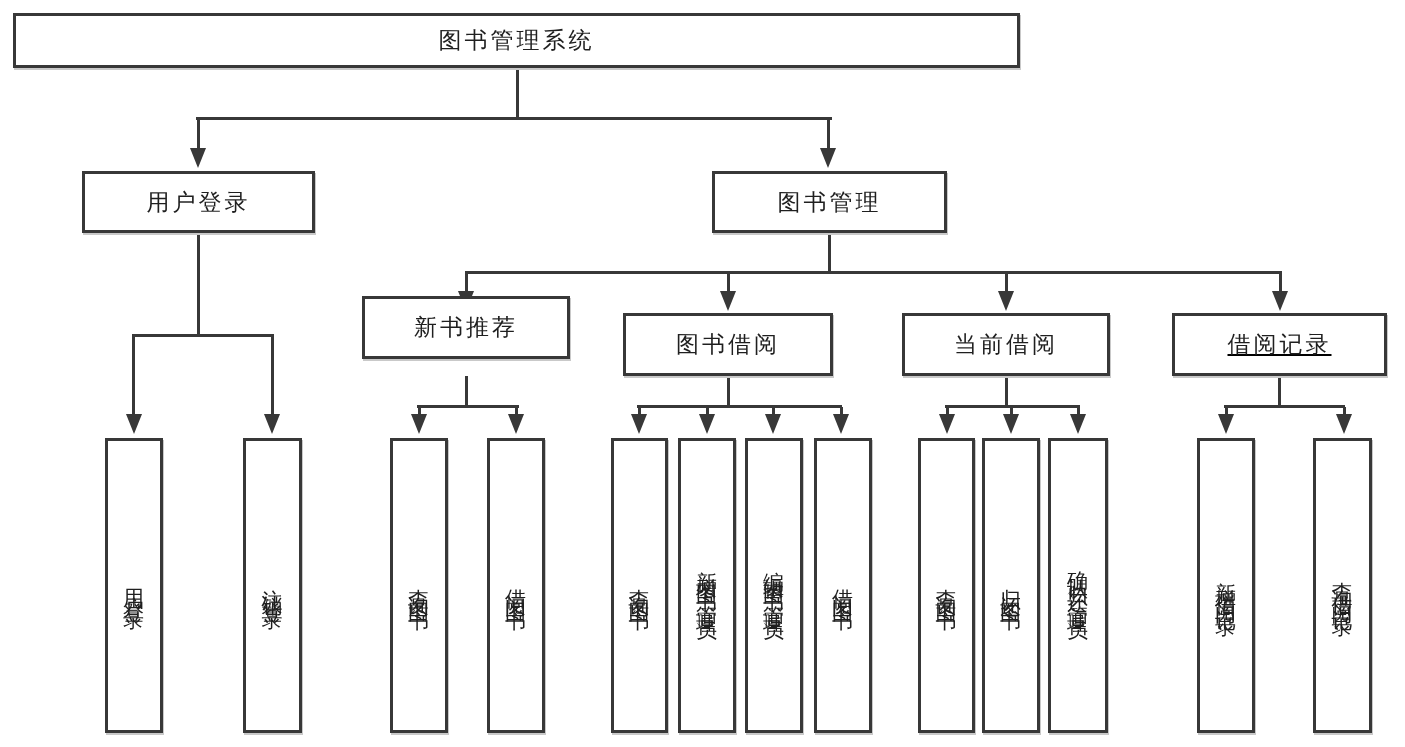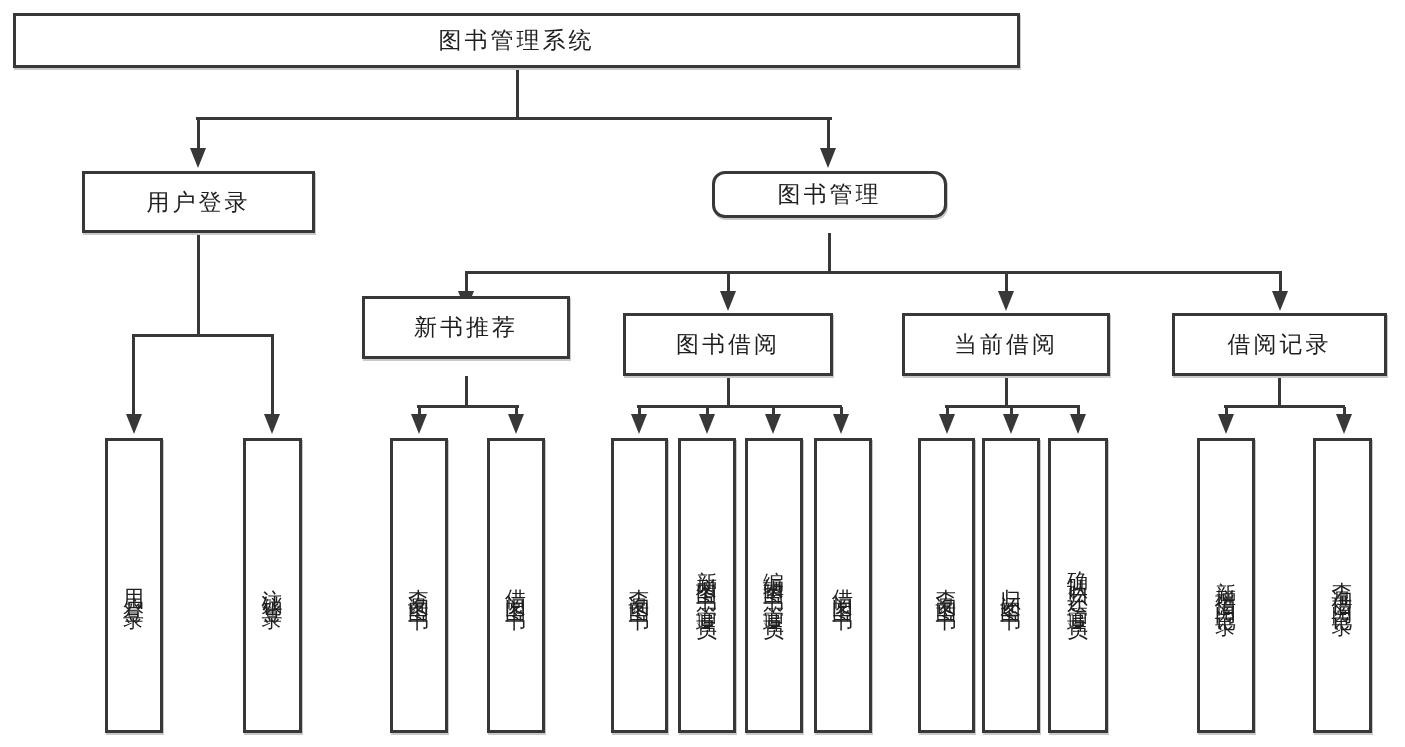--- a/index.html
+++ b/index.html
@@ -140,34 +140,34 @@
   <div class="line" style="left:1343px;top:407px;width:3px;height:9px;"></div>
   <div class="arrow" style="left:1336px;top:414px;"></div>
 
   <div class="hbox" style="left:13px;top:13px;width:1007px;height:55px;">
     <span>图书管理系统</span>
   </div>
 
   <div class="hbox" style="left:82px;top:171px;width:233px;height:62px;">
     <span>用户登录</span>
   </div>
-  <div class="hbox" style="left:712px;top:171px;width:235px;height:47px;border-radius:13px;">
+  <div class="hbox" style="left:712px;top:171px;width:235px;height:62px;">
     <span>图书管理</span>
   </div>
 
   <div class="hbox" style="left:362px;top:296px;width:208px;height:63px;">
     <span>新书推荐</span>
   </div>
   <div class="hbox" style="left:623px;top:313px;width:210px;height:63px;align-items:center;">
     <span>图书借阅</span>
   </div>
   <div class="hbox" style="left:902px;top:313px;width:208px;height:63px;">
     <span>当前借阅</span>
   </div>
-  <div class="hbox" style="left:1172px;top:313px;width:215px;height:63px;">
+  <div class="hbox" style="left:1172px;top:313px;width:215px;height:63px;text-decoration:underline;">
     <span>借阅记录</span>
   </div>
 
   <div class="vbox" style="left:105px;top:438px;width:58px;height:295px;">
     <span>用户登录</span>
   </div>
   <div class="vbox" style="left:243px;top:438px;width:59px;height:295px;">
     <span>注销登录</span>
   </div>
 

